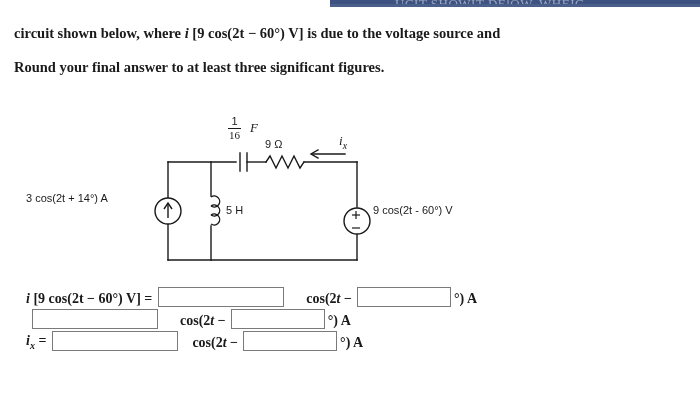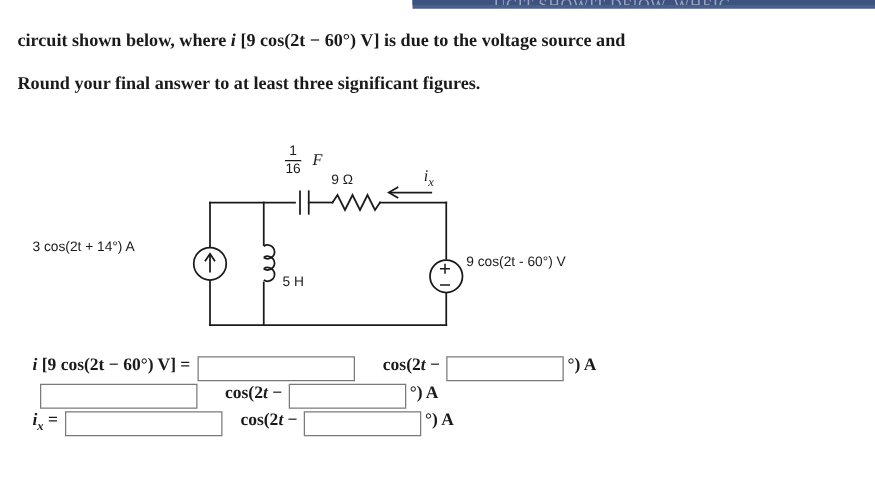--- a/index.html
+++ b/index.html
@@ -84,36 +84,36 @@
   .frac {
     position: absolute;
     display: inline-block;
     text-align: center;
     font-family: "Liberation Sans", sans-serif;
     font-size: 11px;
     line-height: 11px;
   }
   .frac .num { display: block; }
   .frac .bar { display: block; border-top: 1px solid #1a1a1a; width: 13px; margin: 1px auto; }
-  .frac .den { display: block; }
+  .frac .den { display: block; font-family: Liberation Serif, serif; }
 
   
   .answers {
     position: absolute;
     left: 26px;
     top: 285px;
     width: 650px;
     font-size: 14px;
     font-weight: bold;
   }
   .arow {
     position: relative;
     height: 22px;
     display: flex;
-    align-items: flex-start;
+    align-items: flex-end;
   }
   .arow .prompt {
     white-space: nowrap;
   }
   .ibox {
     display: inline-block;
     border: 1px solid #7a7a7a;
     background: #ffffff;
     height: 16px;
     vertical-align: middle;
@@ -198,21 +198,21 @@
     <span class="den">16</span>
   </div>
   <div class="lbl-serif" style="left:250px; top:8px; font-style:italic;">F</div>
 
   <div class="lbl" style="left:265px; top:26px;">9 Ω</div>
 
   <div class="lbl-serif" style="left:339px; top:21px; font-style:italic; font-weight:normal;"><span>i</span><span class="sub">x</span></div>
 
   <div class="lbl" style="left:26px; top:80px;">3 cos(2t + 14°) A</div>
 
-  <div class="lbl" style="left:226px; top:108px;">5 H</div>
+  <div class="lbl" style="left:226px; top:92px;">5 H</div>
 
   <div class="lbl" style="left:373px; top:92px;text-align:right;">9 cos(2t - 60°) V</div>
 </div>
 
 <div class="answers">
 
   <div class="arow">
     <span class="prompt"><span class="it">i</span><span> [9 cos(2t − 60°) V] =</span></span>
     <input class="ibox" style="width: 120px; margin-left: 6px;" type="text" placeholder="">
     <span class="mid" style="margin-left:22px;"><span>cos(2</span><span class="it">t</span><span> −</span></span>

